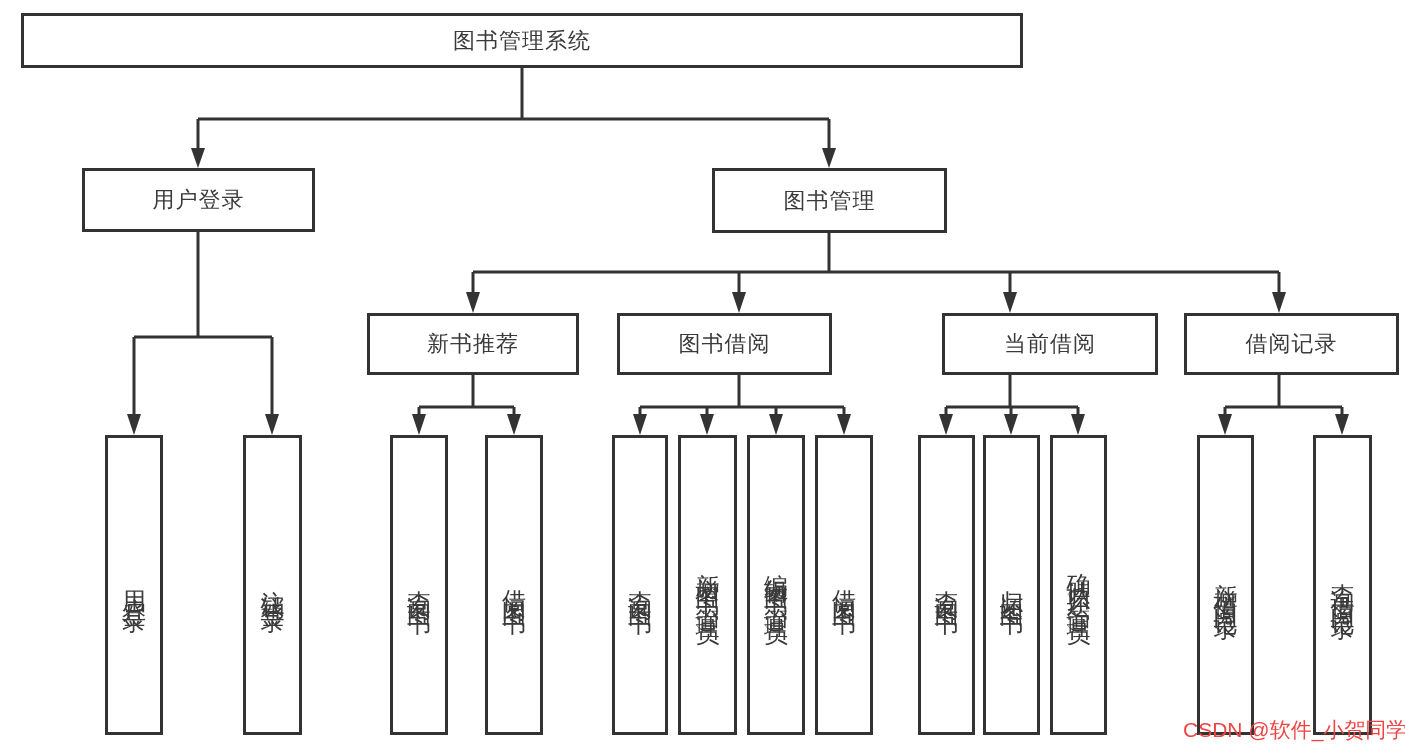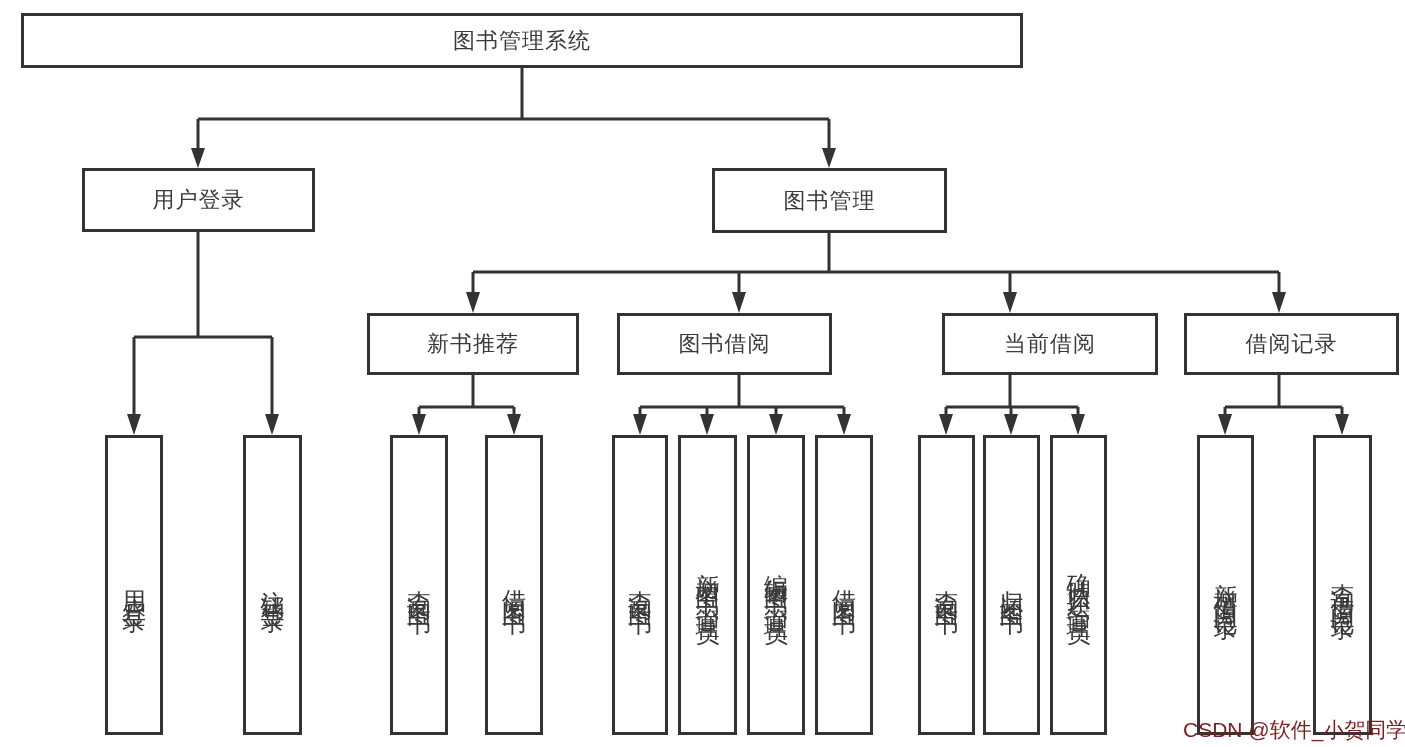--- a/index.html
+++ b/index.html
@@ -31,21 +31,21 @@
   .leaf{top:435px;height:300px;}
   .l-g1a{left:105px;width:58px;}  .l-g1b{left:243px;width:59px;}
   .l-g2a{left:390px;width:58px;}  .l-g2b{left:485px;width:58px;}
   .l-g3a{left:612px;width:56px;}  .l-g3b{left:678px;width:59px;}
   .l-g3c{left:747px;width:58px;}  .l-g3d{left:815px;width:58px;}
   .l-g4a{left:918px;width:57px;}  .l-g4b{left:983px;width:57px;}
   .l-g4c{left:1050px;width:57px;}
   .l-g5a{left:1197px;width:57px;} .l-g5b{left:1313px;width:59px;}
   #watermark{
     position:absolute;left:1183px;top:716px;width:220px;z-index:3;
-    font-size:21px;color:#7f1d1d;white-space:nowrap;
+    font-size:21px;color:#ef4444;white-space:nowrap;
   }
 </style>
 </head>
 <body>
 
 <div id="stage">
 
   <svg id="wires" width="1405" height="747" viewBox="0 0 1405 747">
     <g stroke="#333333" stroke-width="3" fill="none">
 

